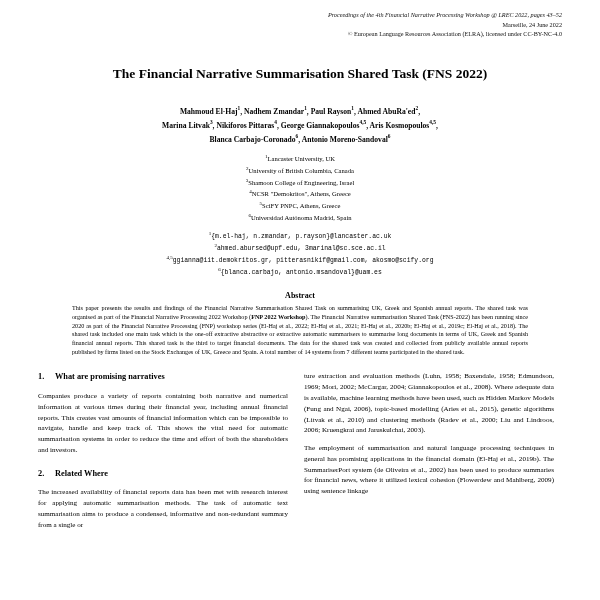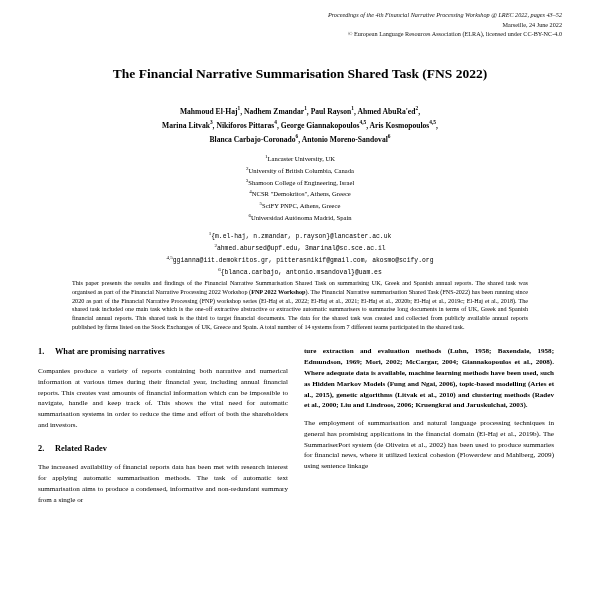--- a/index.html
+++ b/index.html
@@ -110,21 +110,20 @@
   }
   .sec-head-2 {
     margin-top: 12px;
   }
   p.body-par {
     margin: 0 0 7px 0;
     text-indent: 0;
   }
   p.body-par.cont {
     margin-top: 0;
-    font-weight: bold;
   }
 </style>
 </head>
 <body>
 
 <div class="page">
 
   <div class="header-block">
     <div class="line1">Proceedings of the 4th Financial Narrative Processing Workshop @ LREC 2022, pages 43–52</div>
     <div>Marseille, 24 June 2022</div>
@@ -148,34 +147,35 @@
     <div><sup>6</sup>Universidad Autónoma Madrid, Spain</div>
   </div>
 
   <div class="emails">
     <div><sup>1</sup>{m.el-haj, n.zmandar, p.rayson}@lancaster.ac.uk</div>
     <div><sup>2</sup>ahmed.abursed@upf.edu, 3marinal@sc.sce.ac.il</div>
     <div><sup>4,5</sup>ggianna@iit.demokritos.gr, pitterasnikif@gmail.com, akosmo@scify.org</div>
     <div><sup>6</sup>{blanca.carbajo, antonio.msandoval}@uam.es</div>
   </div>
 
+  <div class="abstract-head">Abstract</div>
   <div class="abstract-body"><span>This paper presents the results and findings of the Financial Narrative Summarisation Shared Task on summarising UK, Greek and Spanish annual reports. The shared task was organised as part of the Financial Narrative Processing 2022 Workshop (</span><b>FNP 2022 Workshop</b><span>). The Financial Narrative summarisation Shared Task (FNS-2022) has been running since 2020 as part of the Financial Narrative Processing (FNP) workshop series (El-Haj et al., 2022; El-Haj et al., 2021; El-Haj et al., 2020b; El-Haj et al., 2019c; El-Haj et al., 2018). The shared task included one main task which is the one-off extractive abstractive or extractive automatic summarisers to summarise long documents in terms of UK, Greek and Spanish financial annual reports. This shared task is the third to target financial documents. The data for the shared task was created and collected from publicly available annual reports published by firms listed on the Stock Exchanges of UK, Greece and Spain. A total number of 14 systems from 7 different teams participated in the shared task.</span></div>
 
   <div class="columns">
 
     <div class="col">
       <div class="sec-head">
         <span class="num">1.</span>
         <span>What are promising narratives</span>
       </div>
       <p class="body-par">Companies produce a variety of reports containing both narrative and numerical information at various times during their financial year, including annual financial reports. This creates vast amounts of financial information which can be impossible to navigate, handle and keep track of. This shows the vital need for automatic summarisation systems in order to reduce the time and effort of both the shareholders and investors.</p>
 
       <div class="sec-head sec-head-2">
         <span class="num">2.</span>
-        <span>Related Radev</span>
+        <span>Related Where</span>
       </div>
       <p class="body-par">The increased availability of financial reports data has been met with research interest for applying automatic summarisation methods. The task of automatic text summarisation aims to produce a condensed, informative and non-redundant summary from a single or</p>
     </div>
 
     <div class="col">
       <p class="body-par cont">ture extraction and evaluation methods (Luhn, 1958; Baxendale, 1958; Edmundson, 1969; Mori, 2002; McCargar, 2004; Giannakopoulos et al., 2008). Where adequate data is available, machine learning methods have been used, such as Hidden Markov Models (Fung and Ngai, 2006), topic-based modelling (Aries et al., 2015), genetic algorithms (Litvak et al., 2010) and clustering methods (Radev et al., 2000; Liu and Lindroos, 2006; Kruengkrai and Jaruskulchai, 2003).</p>
       <p class="body-par">The employment of summarisation and natural language processing techniques in general has promising applications in the financial domain (El-Haj et al., 2019b). The SummariserPort system (de Oliveira et al., 2002) has been used to produce summaries for financial news, where it utilized lexical cohesion (Flowerdew and Mahlberg, 2009) using sentence linkage</p>
     </div>
 
   </div>

